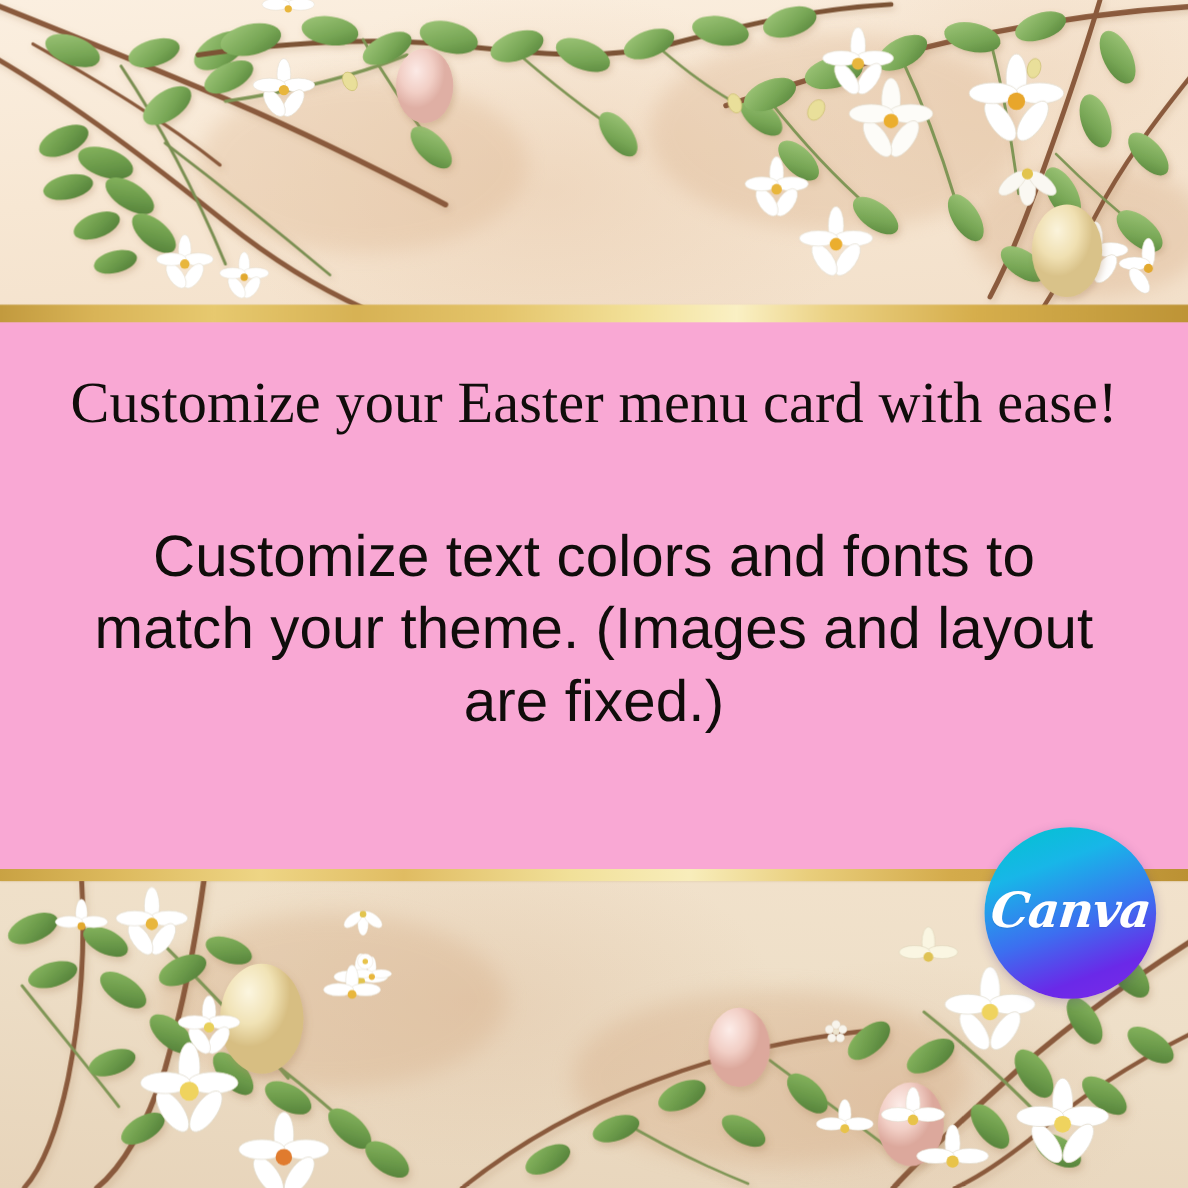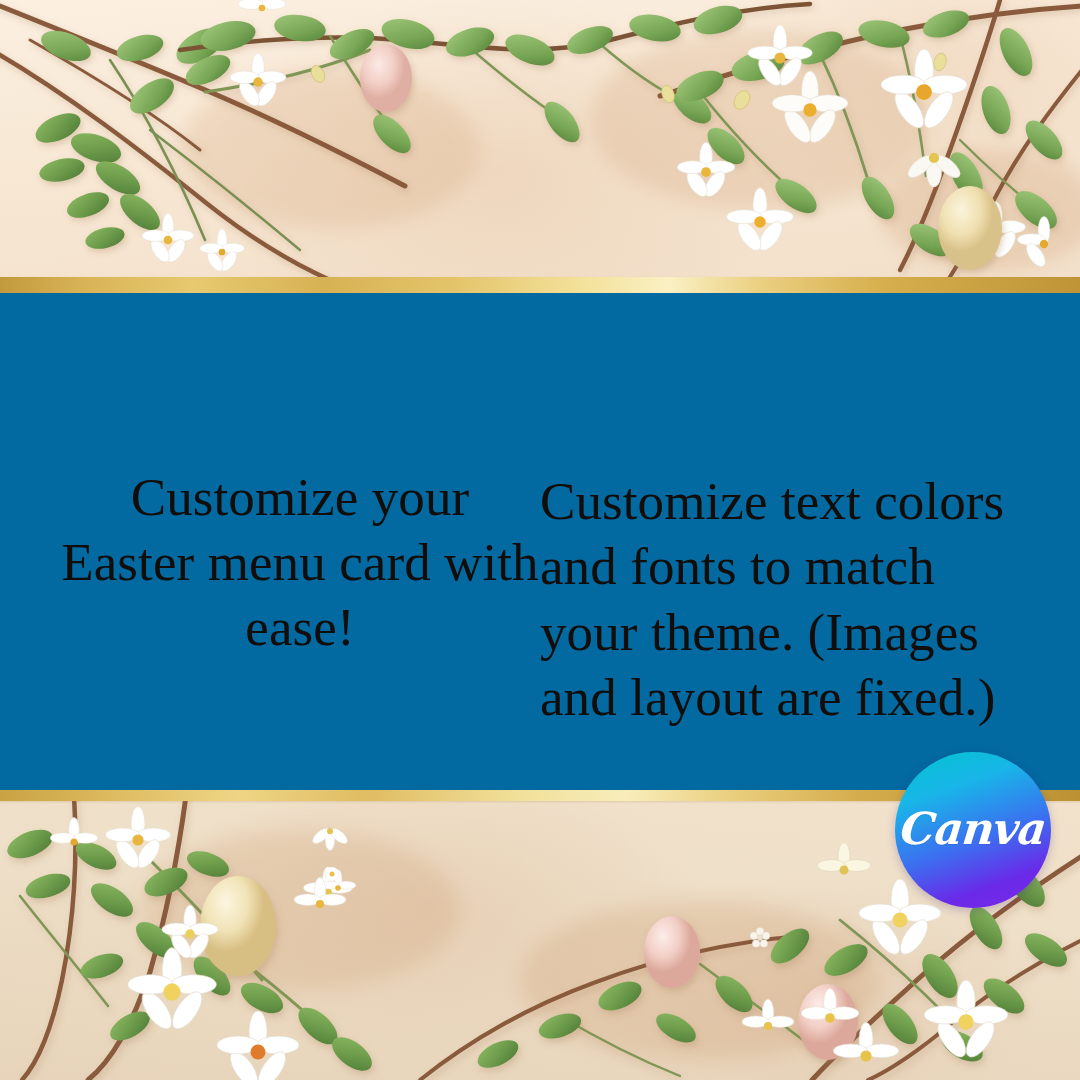--- a/index.html
+++ b/index.html
@@ -44,40 +44,41 @@
     background:linear-gradient(92deg,
       #C9A243 0%, #DDBA5E 10%, #EED585 22%, #E0BC62 34%,
       #F1E099 48%, #F8EDBB 58%, #E9CE7C 68%, #D4AB4B 80%,
       #C79E3F 92%, #BB9133 100%);
     box-shadow:0 1px 2px rgba(150,110,40,.20);
   }
 
   
   .panel{
     position:absolute;left:0;top:293px;width:1080px;height:497px;
-    background:#0369a1;
-    display:flex;flex-direction:row;
+    background:#f9a8d4;
+    display:flex;flex-direction:column;
     align-items:center;justify-content:flex-start;
     padding:42px 60px 0 60px;
   }
   .headline{
     width:100%;
     margin:0;
     text-align:center;
     font-family:"Liberation Serif", serif;
     font-size:53px;
     line-height:1.23;
     font-weight:400;
     color:#100D0B;
     letter-spacing:.1px;
   }
   .bodytext{
     width:100%;
     margin:74px 0 0 0;
-    font-family:Liberation Serif, serif;
+    text-align:center;
+    font-family:Liberation Sans, sans-serif;
     font-size:53px;
     line-height:1.23;
     font-weight:400;
     color:#100D0B;
     letter-spacing:.1px;
   }
   .art-top{position:absolute;left:0;top:0;width:1080px;height:280px;overflow:hidden;}
   .art-bottom{position:absolute;left:0;top:800px;width:1080px;height:280px;overflow:hidden;}
 
   

